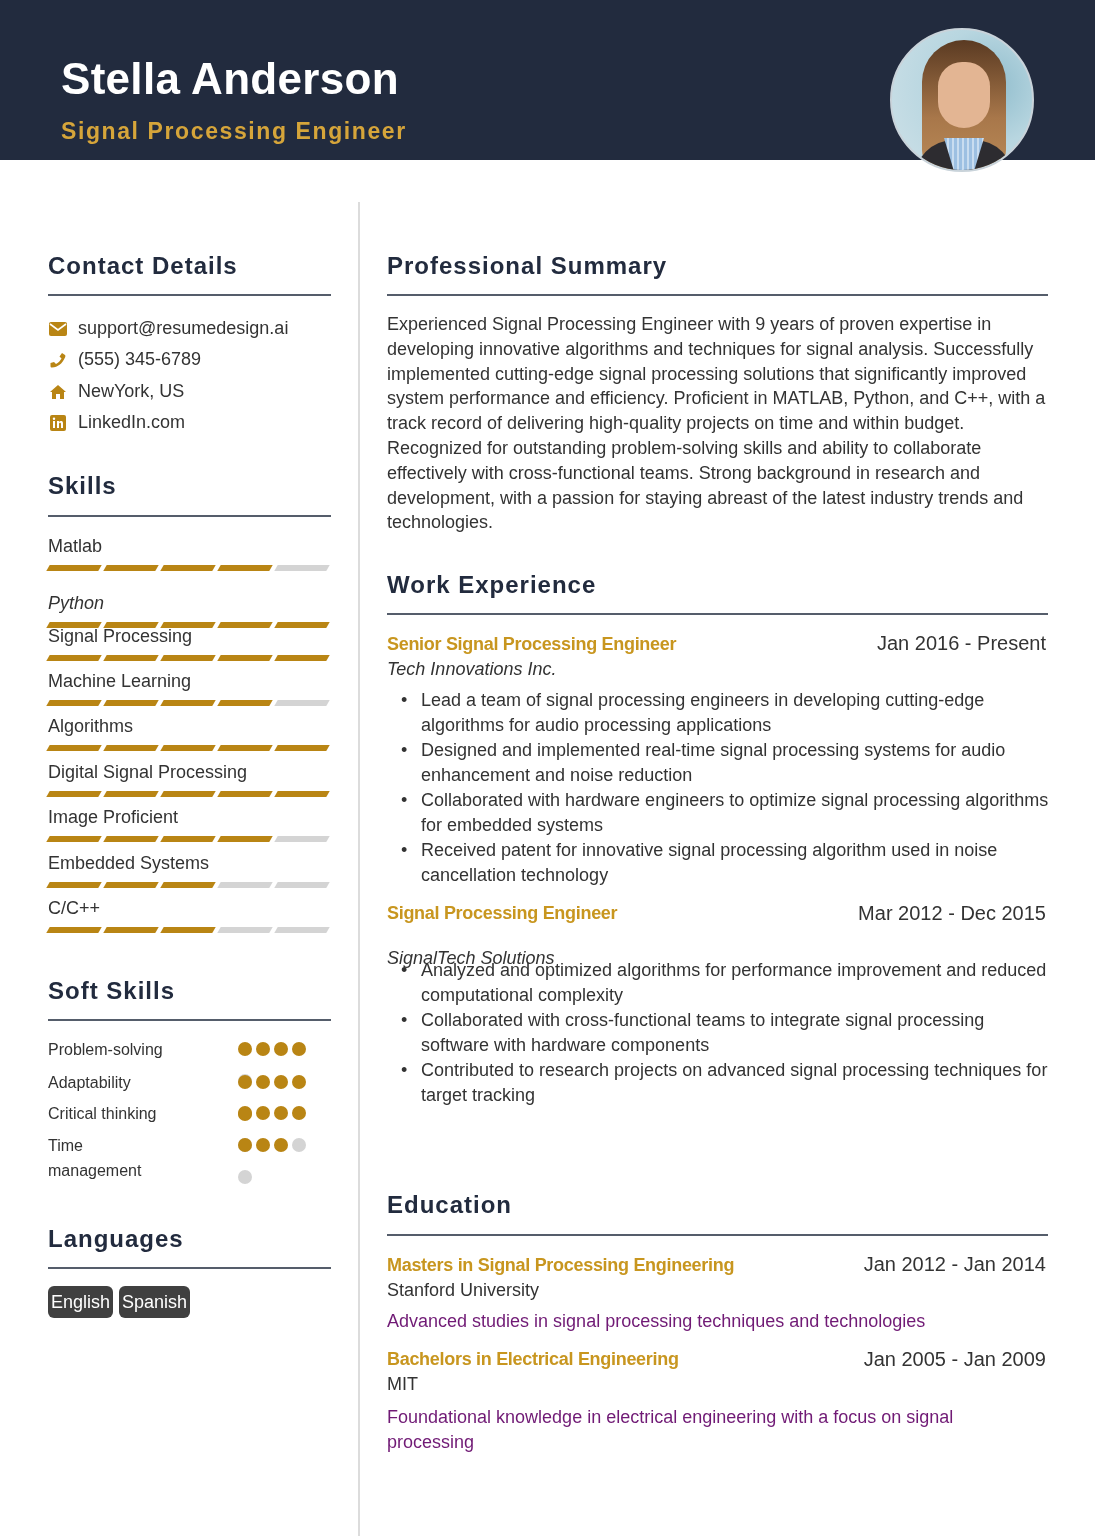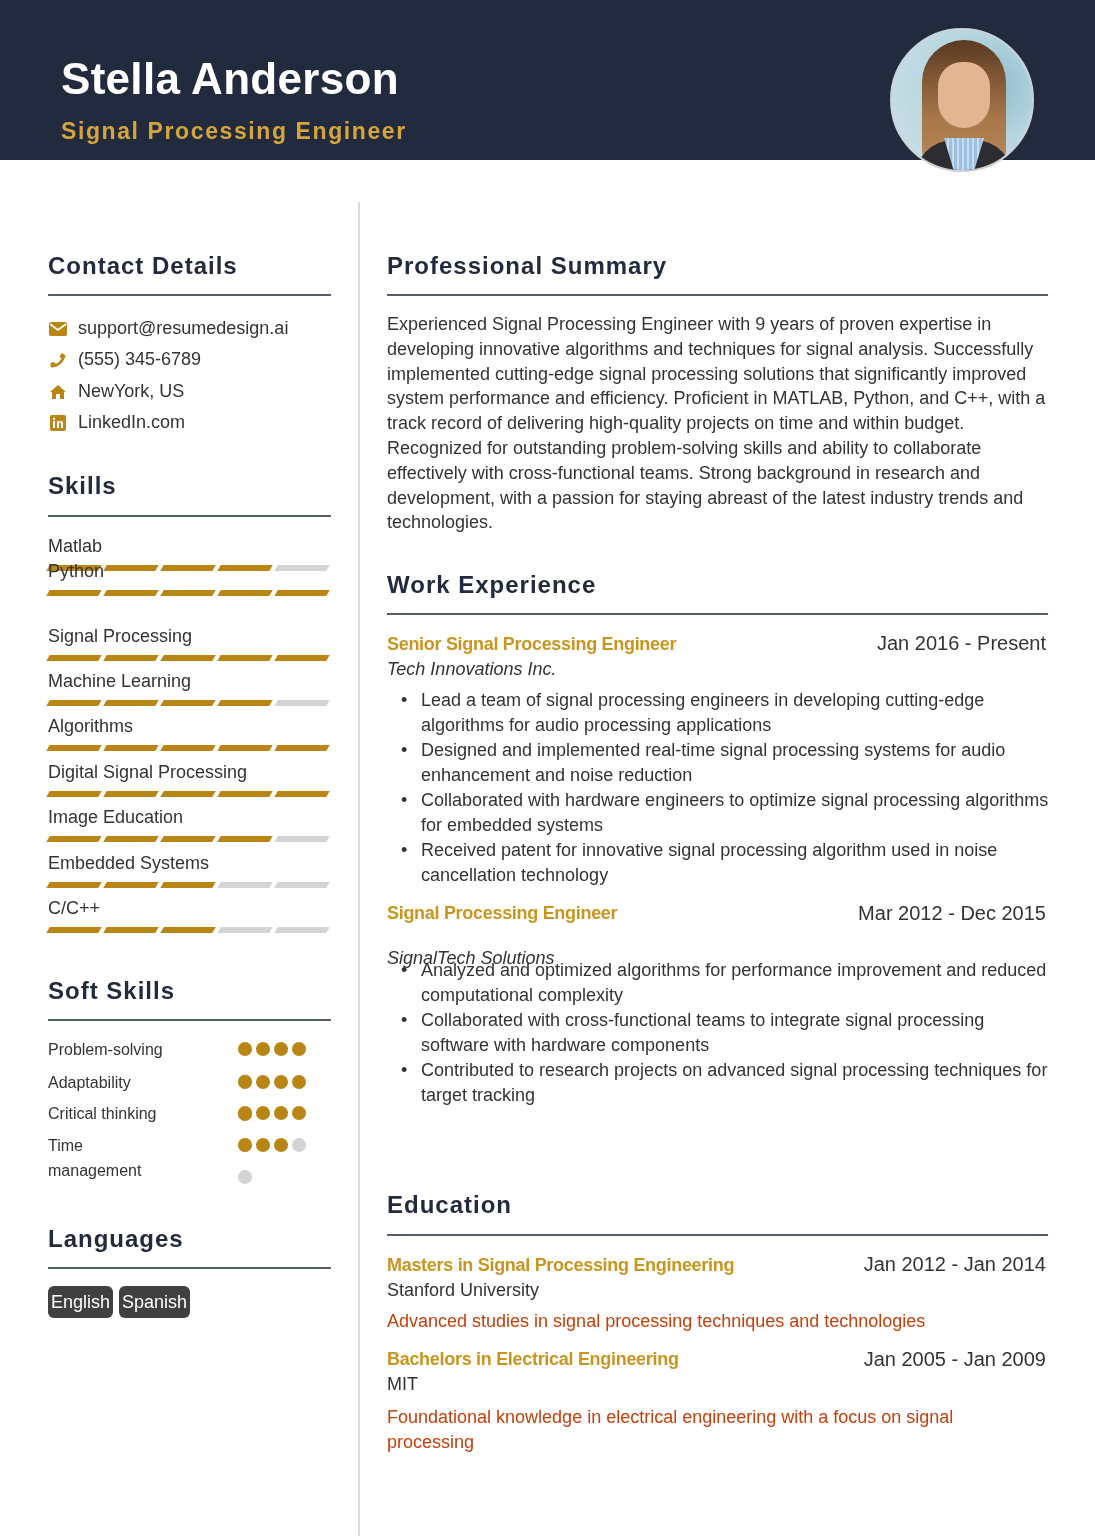--- a/index.html
+++ b/index.html
@@ -40,21 +40,21 @@
   .lang-tag { background: #404040; color: #fff; font-size: 18px; padding: 5px 3px; border-radius: 6px; line-height: 22px; }
 
   .summary { position: absolute; left: 387px; top: 312px; width: 662px; font-size: 18px; line-height: 24.8px; color: #333; }
 
   .entry-title { position: absolute; left: 387px; font-size: 18px; font-weight: bold; color: #c8961f; letter-spacing: -0.3px; }
   .entry-date { position: absolute; right: 49px; font-size: 20px; color: #333; }
   .entry-org { position: absolute; left: 387px; font-size: 18px; color: #333; }
   .bullets { position: absolute; left: 421px; width: 630px; font-size: 18px; line-height: 25px; color: #333; list-style: none; }
   .bullets li { position: relative; }
   .bullets li::before { content: "•"; position: absolute; left: -20px; top: 0; }
-  .entry-desc { position: absolute; left: 387px; width: 640px; font-size: 18px; line-height: 25px; color: #c2410c; }
+  .entry-desc { position: absolute; left: 387px; width: 640px; font-size: 18px; line-height: 25px; color: #701a75; }
 </style>
 </head>
 <body>
 
 <div class="header">
   <div class="name">Stella Anderson</div>
   <div class="job-title">Signal Processing Engineer</div>
   <div class="photo">
     <div class="hair"></div>
     <div class="body"></div>
@@ -111,21 +111,21 @@
 <div class="skill" style="top:535px;">
   <div class="skill-name">Matlab</div>
   <div class="skill-bar">
       <span class="skill-seg"></span>
       <span class="skill-seg"></span>
       <span class="skill-seg"></span>
       <span class="skill-seg"></span>
       <span class="skill-seg off"></span>
     </div>
 </div>
-<div class="skill" style="top:560px;">
+<div class="skill" style="top:592px;font-style:italic;">
   <div class="skill-name">Python</div>
   <div class="skill-bar">
       <span class="skill-seg"></span>
       <span class="skill-seg"></span>
       <span class="skill-seg"></span>
       <span class="skill-seg"></span>
       <span class="skill-seg"></span>
     </div>
 </div>
 <div class="skill" style="top:625px;">
@@ -162,21 +162,21 @@
   <div class="skill-name">Digital Signal Processing</div>
   <div class="skill-bar">
       <span class="skill-seg"></span>
       <span class="skill-seg"></span>
       <span class="skill-seg"></span>
       <span class="skill-seg"></span>
       <span class="skill-seg"></span>
     </div>
 </div>
 <div class="skill" style="top:806px;">
-  <div class="skill-name">Image Education</div>
+  <div class="skill-name">Image Proficient</div>
   <div class="skill-bar">
       <span class="skill-seg"></span>
       <span class="skill-seg"></span>
       <span class="skill-seg"></span>
       <span class="skill-seg"></span>
       <span class="skill-seg off"></span>
     </div>
 </div>
 <div class="skill" style="top:852px;">
   <div class="skill-name">Embedded Systems</div>

